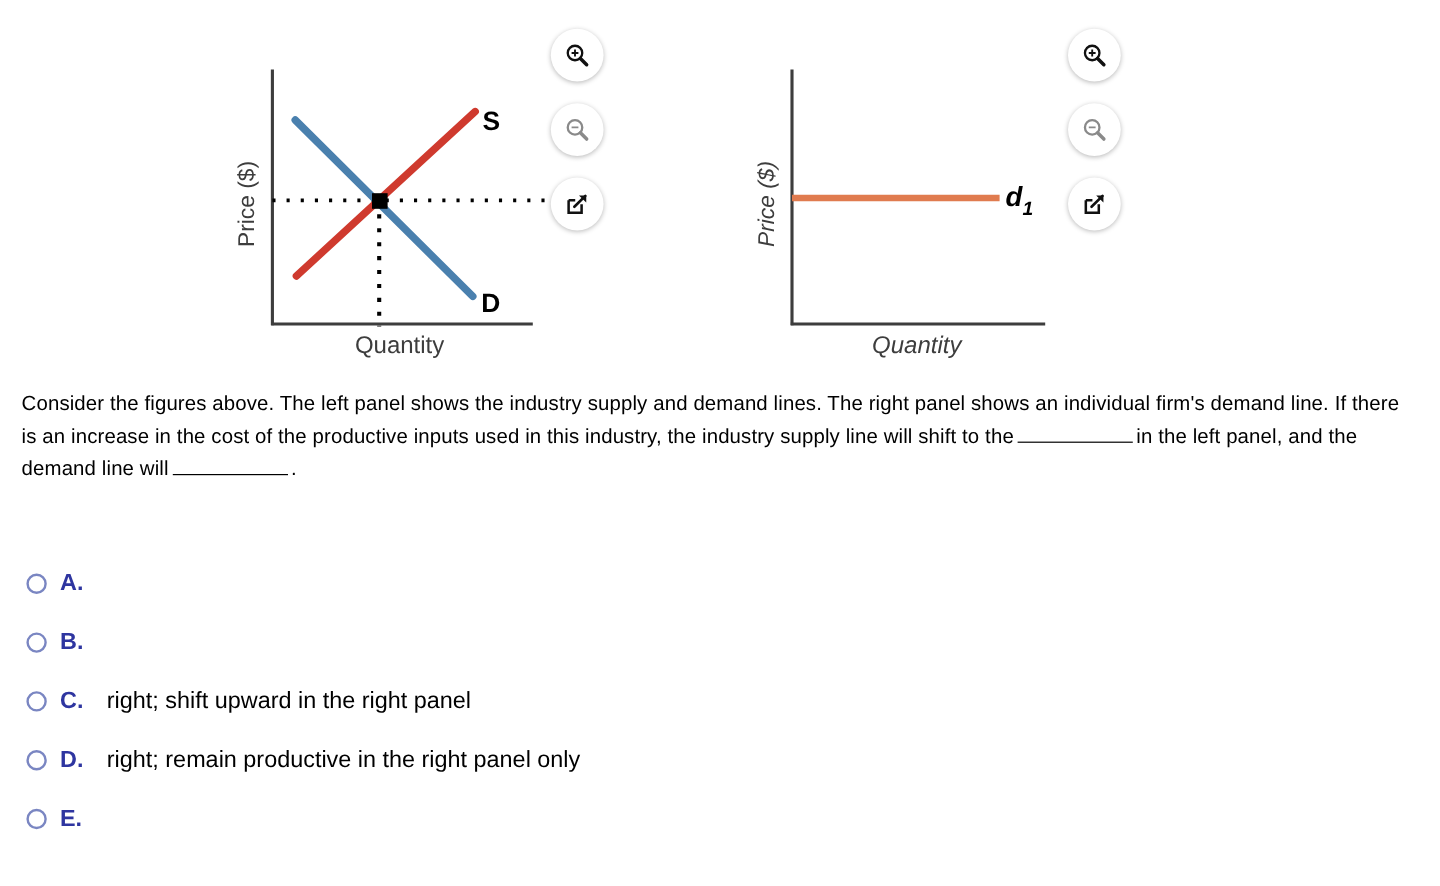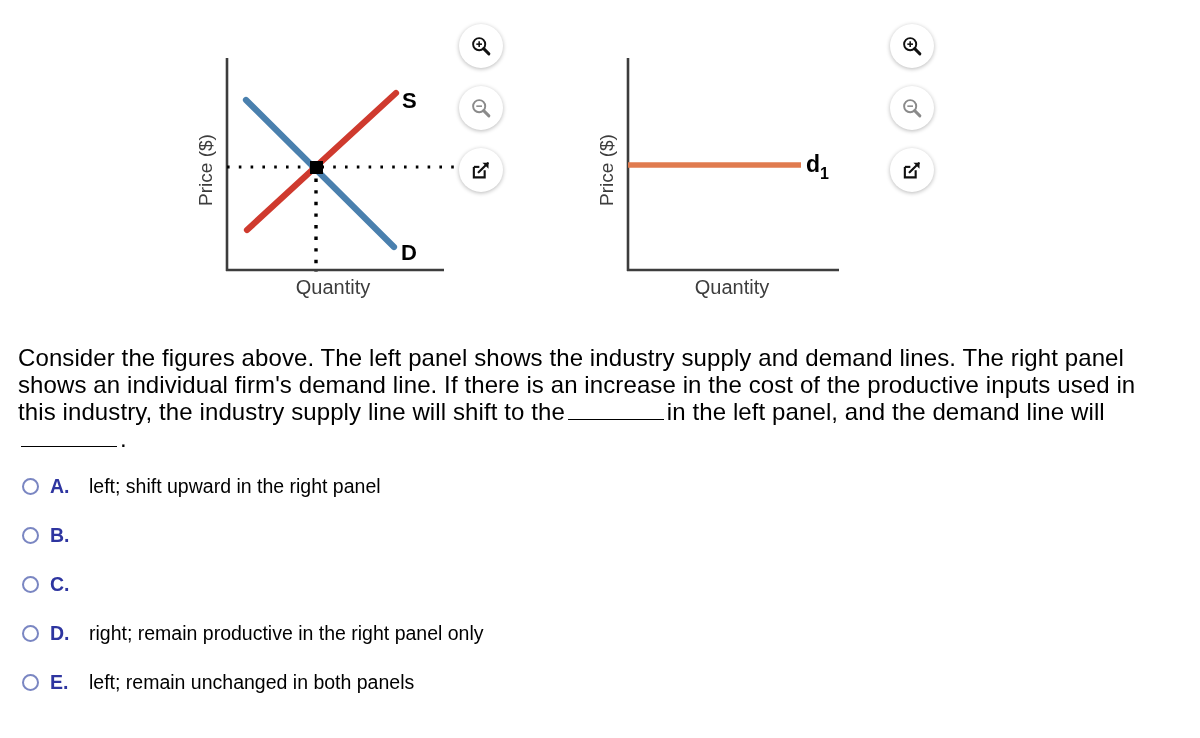--- a/index.html
+++ b/index.html
@@ -21,21 +21,21 @@
     position: relative;
     width: 1200px;
     height: 310px;
   }
 
   .panel {
     position: absolute;
     top: 0;
   }
   .panel-left  { left: 180px; width: 340px; height: 310px; }
-  .panel-right { left: 580px; width: 340px; height: 310px; }
+  .panel-right { left: 612px; width: 340px; height: 310px; font-style: italic; }
 
   .plot-svg {
     position: absolute;
     left: 0;
     top: 0;
   }
 
   
   .icon-stack {
     position: absolute;
@@ -56,23 +56,23 @@
     justify-content: center;
     margin-bottom: 18px;
     cursor: pointer;
   }
   .icon-btn svg { display: block; }
 
   
   .question {
     position: absolute;
     left: 18px;
-    top: 344px;
+    top: 323px;
     width: 1160px;
-    font-size: 24px;
+    font-size: 17px;
     line-height: 27px;
     color: #000000;
     letter-spacing: 0.1px;
   }
   .blank {
     display: inline-block;
     border-bottom: 1.6px solid #000;
     width: 96px;
     height: 15px;
     margin: 0 3px;
@@ -226,33 +226,32 @@
     </div>
   </div>
 </div>
 
 <div class="question"><span>Consider the figures above. The left panel shows the industry supply and demand lines. The right panel shows an individual firm's demand line. If there is an increase in the cost of the productive inputs used in this industry, the industry supply line will shift to the</span><span class="blank"></span><span>in the left panel, and the demand line will</span><span class="blank"></span><span>.</span></div>
 
 <div class="options">
   <div class="option-row">
     <span class="radio"></span>
     <span class="opt-letter">A.</span>
-    <span class="opt-text">left; shift upward in the right panel</span>
   </div>
   <div class="option-row">
     <span class="radio"></span>
     <span class="opt-letter">B.</span>
   </div>
   <div class="option-row">
     <span class="radio"></span>
     <span class="opt-letter">C.</span>
+    <span class="opt-text">right; shift upward in the right panel</span>
   </div>
   <div class="option-row">
     <span class="radio"></span>
     <span class="opt-letter">D.</span>
     <span class="opt-text">right; remain productive in the right panel only</span>
   </div>
   <div class="option-row">
     <span class="radio"></span>
     <span class="opt-letter">E.</span>
-    <span class="opt-text">left; remain unchanged in both panels</span>
   </div>
 </div>
 
 </body></html>

